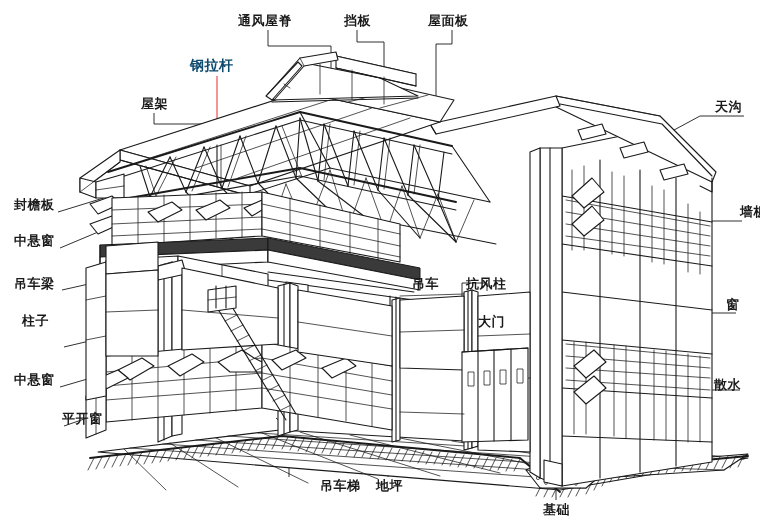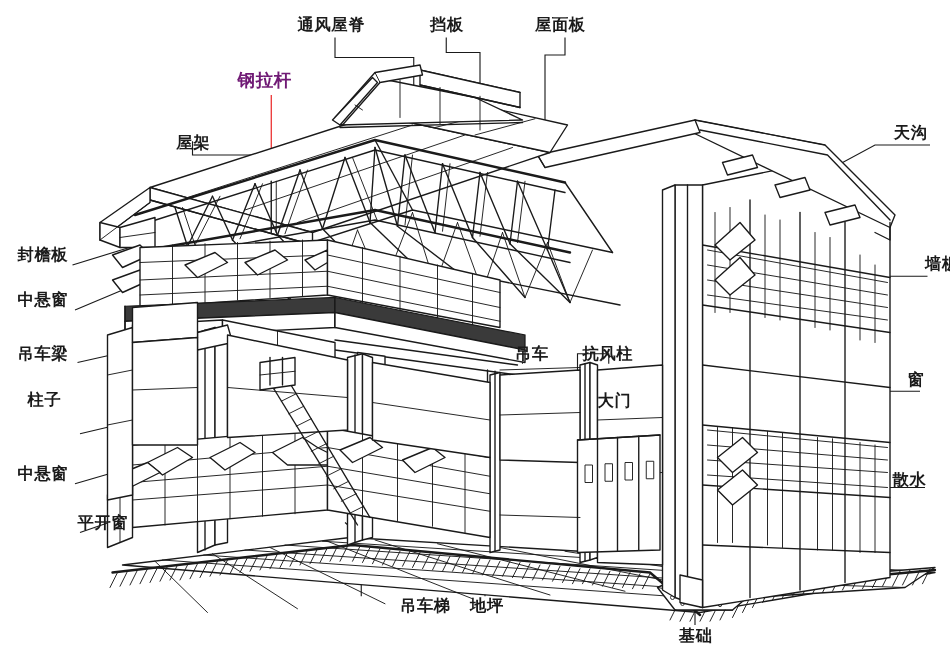--- a/index.html
+++ b/index.html
@@ -3,21 +3,21 @@
 <meta charset="utf-8">
 <style>
   html,body{margin:0;padding:0;background:#fff;}
   body{width:760px;height:520px;overflow:hidden;
        font-family:"DejaVu Sans","Liberation Sans",sans-serif;}
   #stage{position:relative;width:760px;height:400px;background:#ffffff;}
   #stage svg{position:absolute;left:0;top:0;}
   .lbl{position:absolute;white-space:nowrap;font-weight:bold;color:#1a1a1a;
        font-size:13px;letter-spacing:.5px;line-height:1;
        font-family:"DejaVu Sans","Liberation Sans",sans-serif;}
-  .lbl.red{color:#701a75;}
+  .lbl.red{color:#0c4a6e;}
 </style>
 </head>
 <body>
 
 <div id="stage">
 
 <svg width="760" height="520" viewBox="0 0 760 520">
   <defs>
     <style>
       .s{fill:none;stroke:#1a1a1a;stroke-width:1.1;stroke-linejoin:round;stroke-linecap:round;}
@@ -580,21 +580,21 @@
     <path class="t" d="M400 296 L464 294"></path>
     <path class="t" d="M400 412 L464 414"></path>
   </g>
 
 </svg>
 
 <div class="lbl" style="left:238px;top:14px;">通风屋脊</div>
 <div class="lbl" style="left:344px;top:14px;">挡板</div>
 <div class="lbl" style="left:428px;top:14px;">屋面板</div>
 <div class="lbl red" style="left:190px;top:58px;font-size:14px;">钢拉杆</div>
-<div class="lbl" style="left:141px;top:108px;">屋架</div>
+<div class="lbl" style="left:141px;top:97px;">屋架</div>
 <div class="lbl" style="left:715px;top:100px;">天沟</div>
 <div class="lbl" style="left:14px;top:198px;">封檐板</div>
 <div class="lbl" style="left:728px;top:205px;margin-left:12px;">墙板</div>
 <div class="lbl" style="left:14px;top:234px;">中悬窗</div>
 <div class="lbl" style="left:14px;top:277px;">吊车梁</div>
 <div class="lbl" style="left:412px;top:277px;">吊车</div>
 <div class="lbl" style="left:466px;top:277px;text-align:right;">抗风柱</div>
 <div class="lbl" style="left:726px;top:298px;">窗</div>
 <div class="lbl" style="left:478px;top:315px;text-align:right;">大门</div>
 <div class="lbl" style="left:22px;top:314px;">柱子</div>

